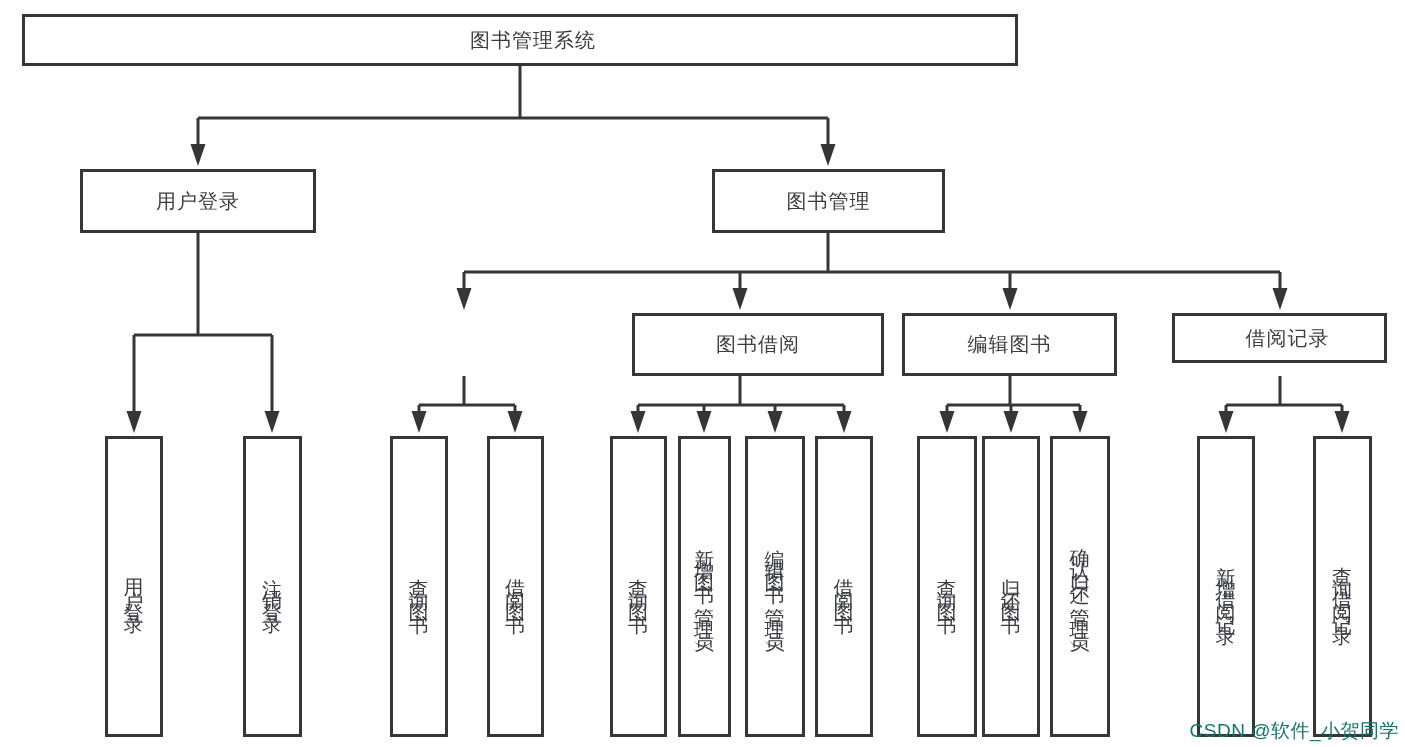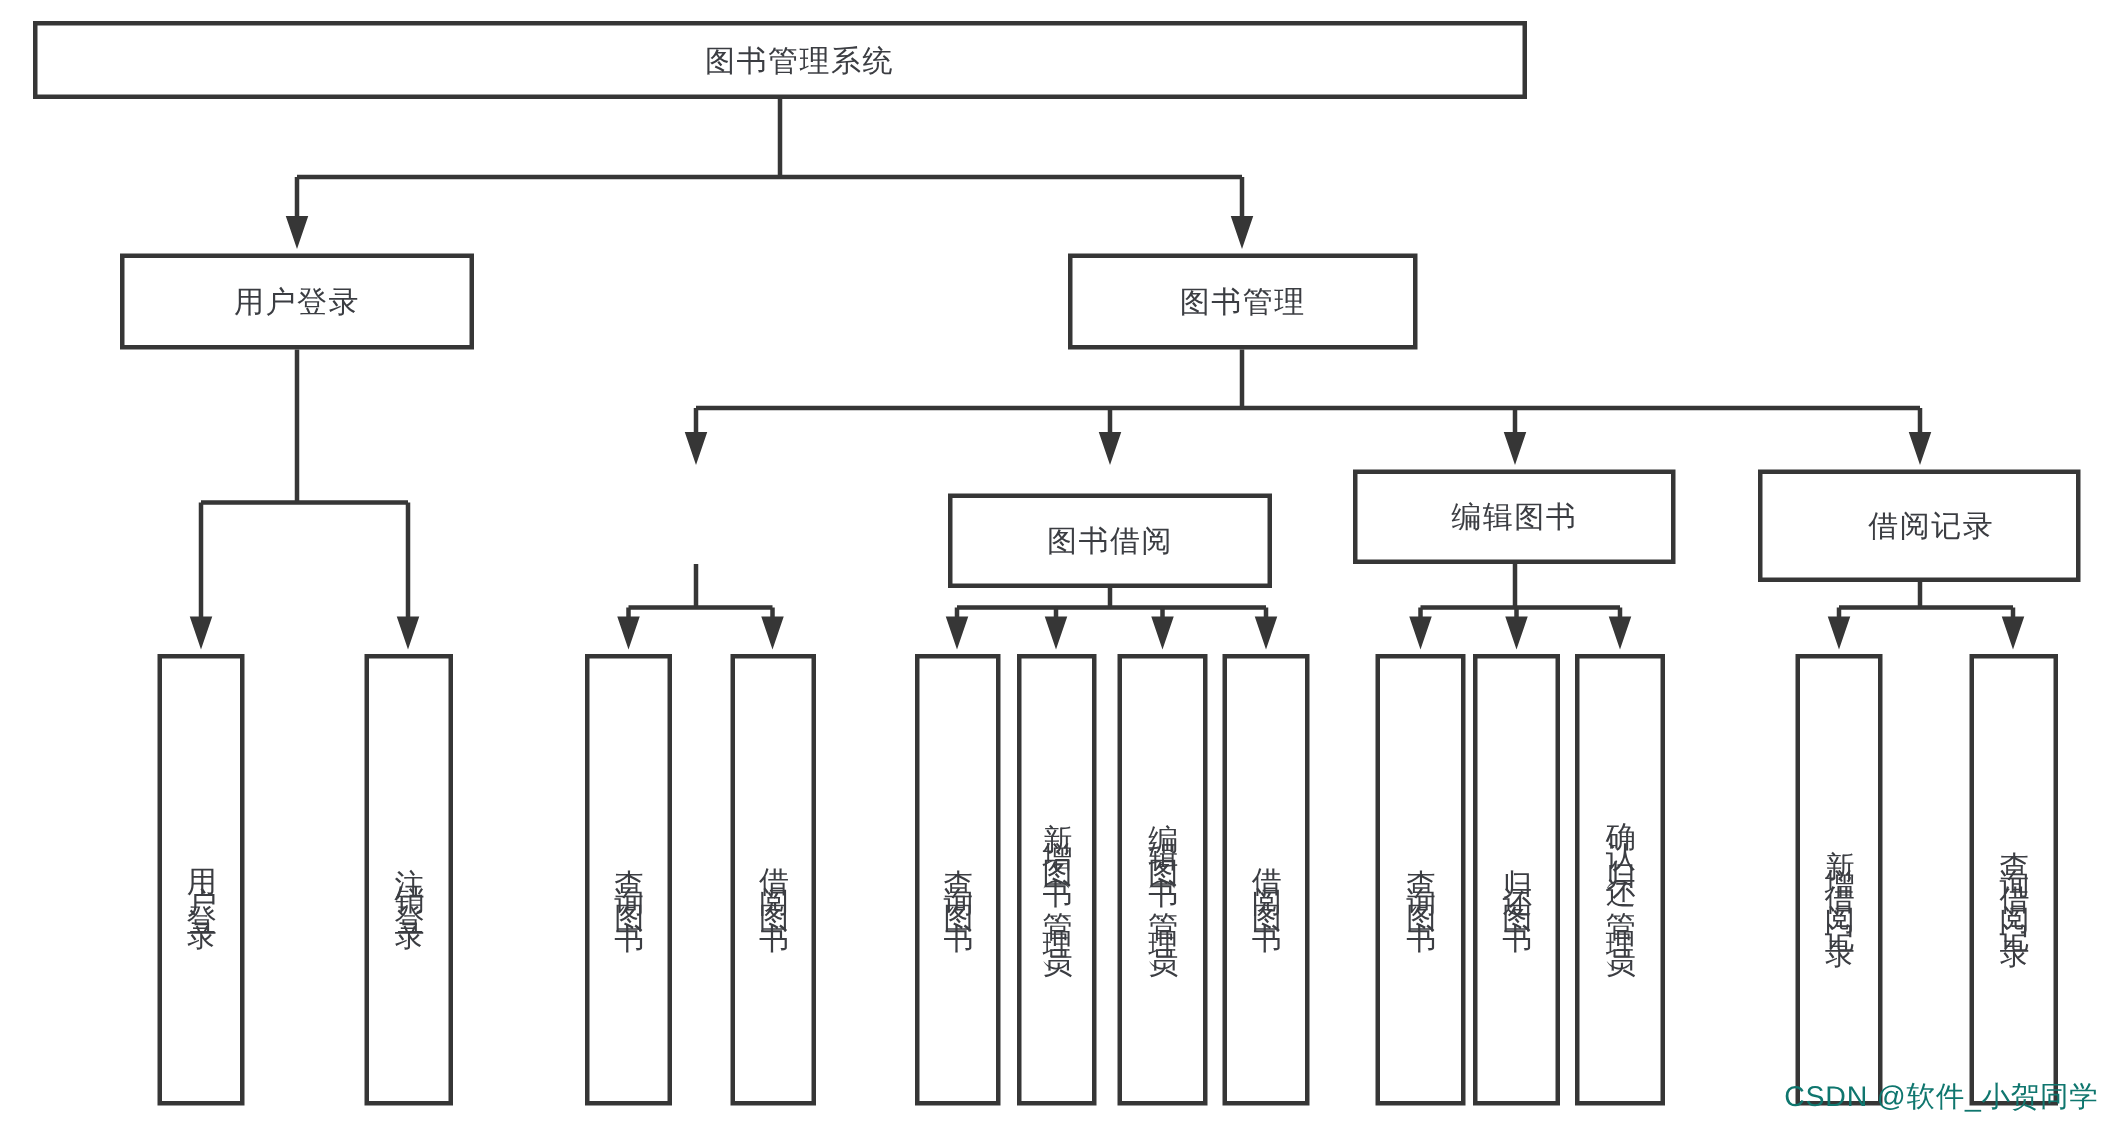--- a/index.html
+++ b/index.html
@@ -79,27 +79,27 @@
     <span>图书管理系统</span>
   </div>
 
   <div class="node" style="left:80px;top:169px;width:236px;height:64px;">
     <span>用户登录</span>
   </div>
   <div class="node" style="left:712px;top:169px;width:233px;height:64px;justify-content:center;">
     <span>图书管理</span>
   </div>
 
-  <div class="node" style="left:632px;top:313px;width:216px;height:63px;margin-top:16px;">
+  <div class="node" style="left:632px;top:313px;width:252px;height:63px;">
     <span>图书借阅</span>
   </div>
   <div class="node" style="left:902px;top:313px;width:215px;height:63px;">
     <span>编辑图书</span>
   </div>
-  <div class="node" style="left:1172px;top:313px;width:215px;height:75px;padding-left:16px;">
+  <div class="node" style="left:1172px;top:313px;width:215px;height:50px;padding-left:16px;">
     <span>借阅记录</span>
   </div>
 
   <div class="node leaf" style="left:105px;top:436px;width:58px;height:301px;">
     <span class="vtext">用户登录</span>
   </div>
   <div class="node leaf" style="left:243px;top:436px;width:59px;height:301px;">
     <span class="vtext">注销登录</span>
   </div>
 

